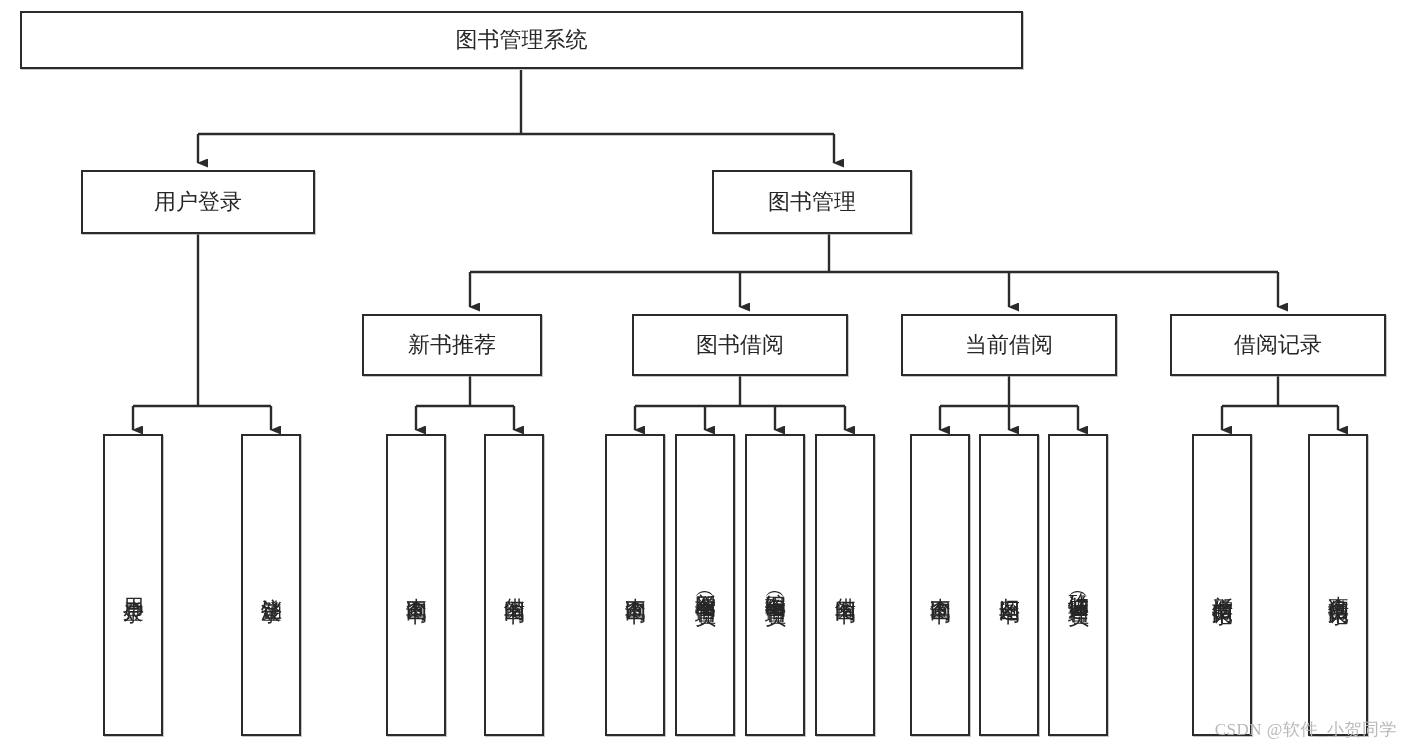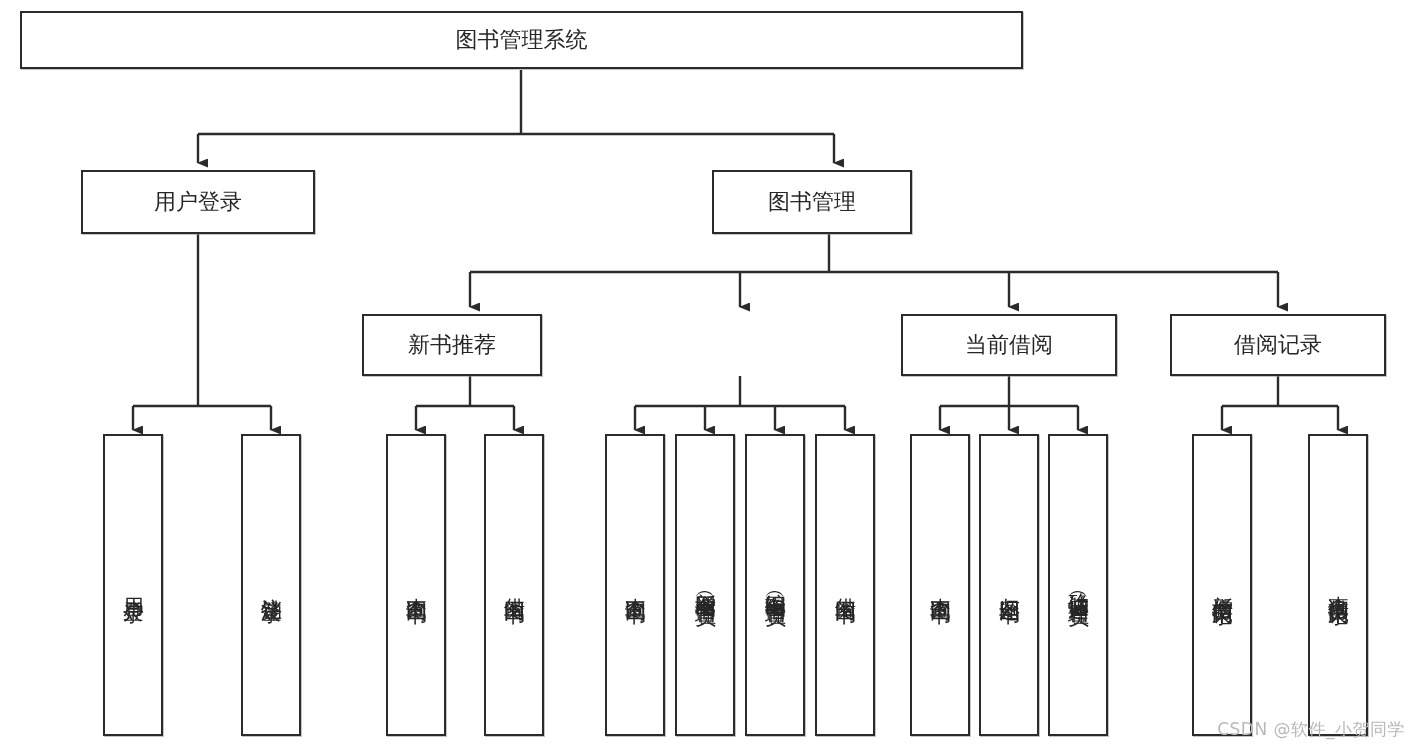--- a/index.html
+++ b/index.html
@@ -56,27 +56,28 @@
     writing-mode: vertical-rl;
     text-orientation: upright;
     font-size: 21px;
     letter-spacing: 2px;
     line-height: 1;
     white-space: nowrap;
     max-height: 270px;
   }
   #watermark {
     position: absolute;
-    right: 0;
+    right: 8px;
     bottom: 6px;
     font-size: 17px;
     color: #b9b9b9;
     letter-spacing: 0.5px;
     white-space: nowrap;
     pointer-events: none;
+    font-family: Liberation Serif, serif;
   }
 </style>
 </head>
 <body>
 
 <div id="diagram-root">
 
   <svg id="connector-layer" viewBox="0 0 1405 747" width="1405" height="747" xmlns="http://www.w3.org/2000/svg">
     <defs>
       <marker id="arrowhead" markerWidth="9" markerHeight="11" refX="4.5" refY="10" orient="auto" markerUnits="userSpaceOnUse">
@@ -136,20 +137,23 @@
   </div>
 
   <div class="node horizontal" style="left:712px; top:170px; width:200px; height:64px;">
     <span class="node-label">图书管理</span>
   </div>
 
   <div class="node horizontal" style="left:362px; top:314px; width:180px; height:62px;">
     <span class="node-label">新书推荐</span>
   </div>
 
+  <div class="node horizontal" style="left:632px; top:314px; width:216px; height:62px;">
+    <span class="node-label">图书借阅</span>
+  </div>
 
   <div class="node horizontal" style="left:1170px; top:314px; width:216px; height:62px;">
     <span class="node-label">借阅记录</span>
   </div>
 
   <div class="node horizontal" style="left:901px; top:314px; width:216px; height:62px;">
     <span class="node-label">当前借阅</span>
   </div>
 
   <div class="node vertical" style="left:103px; top:434px; width:60px; height:302px;">

